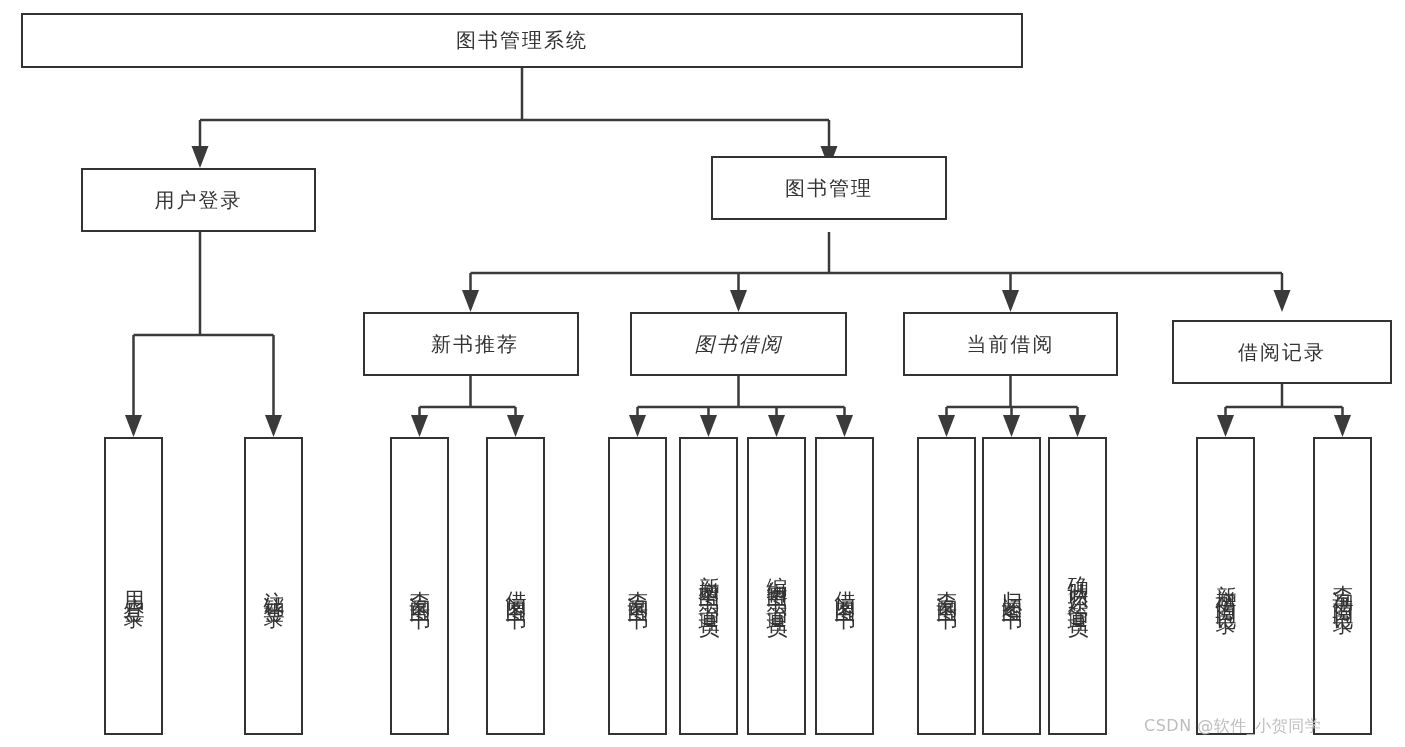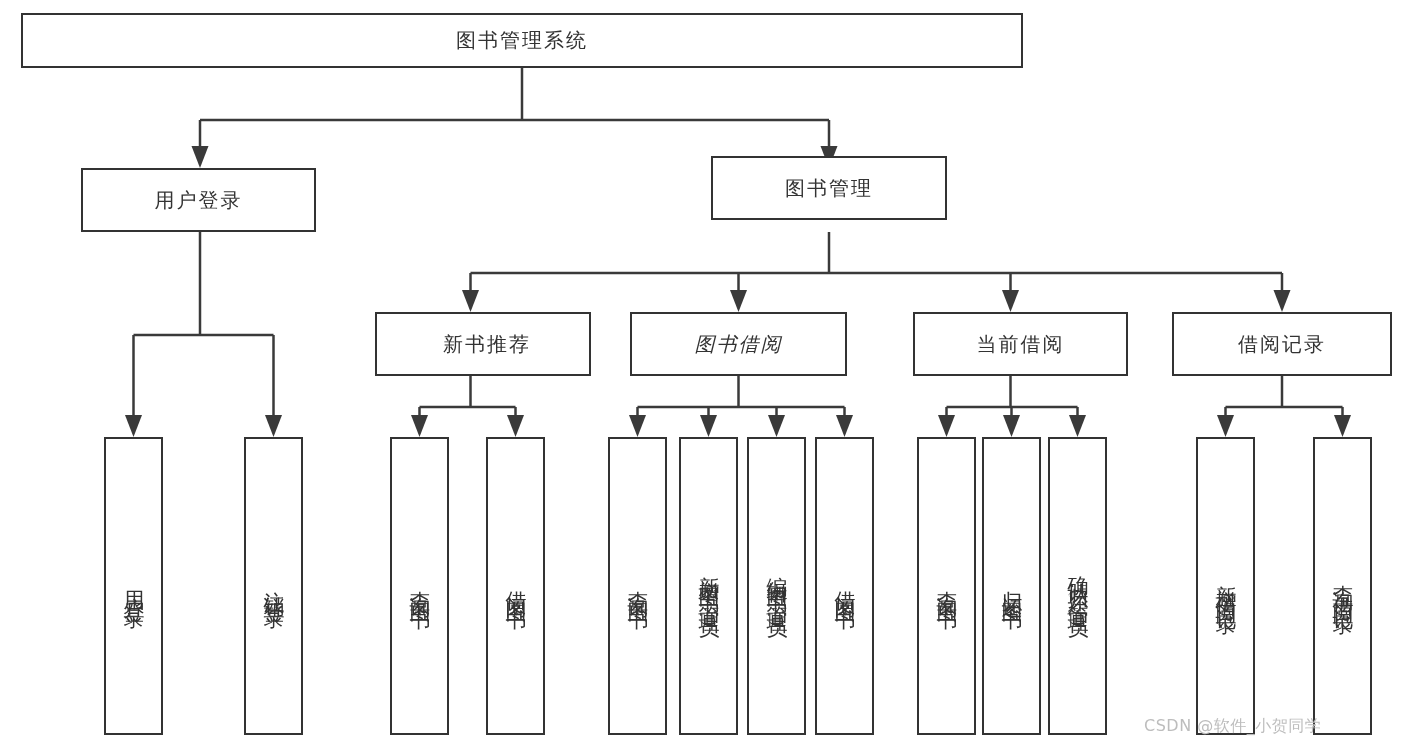--- a/index.html
+++ b/index.html
@@ -100,30 +100,30 @@
     <span>图书管理系统</span>
   </div>
 
   <div class="node h" style="left:81px;top:168px;width:235px;height:64px;">
     <span>用户登录</span>
   </div>
   <div class="node h" style="left:711px;top:156px;width:236px;height:64px;">
     <span>图书管理</span>
   </div>
 
-  <div class="node h" style="left:375px;top:312px;width:216px;height:64px;padding-left:8px;">
+  <div class="node h" style="left:363px;top:312px;width:216px;height:64px;padding-left:8px;">
     <span>新书推荐</span>
   </div>
   <div class="node h" style="left:630px;top:312px;width:217px;height:64px;font-style:italic;">
     <span>图书借阅</span>
   </div>
-  <div class="node h" style="left:903px;top:312px;width:215px;height:64px;margin-left:10px;">
+  <div class="node h" style="left:903px;top:312px;width:215px;height:64px;">
     <span>当前借阅</span>
   </div>
-  <div class="node h" style="left:1172px;top:312px;width:220px;height:64px;">
+  <div class="node h" style="left:1172px;top:320px;width:220px;height:64px;">
     <span>借阅记录</span>
   </div>
 
   <div class="node v" style="left:104px;top:437px;width:59px;height:298px;">
     <span>用户登录</span>
   </div>
   <div class="node v" style="left:244px;top:437px;width:59px;height:298px;">
     <span>注销登录</span>
   </div>
 

